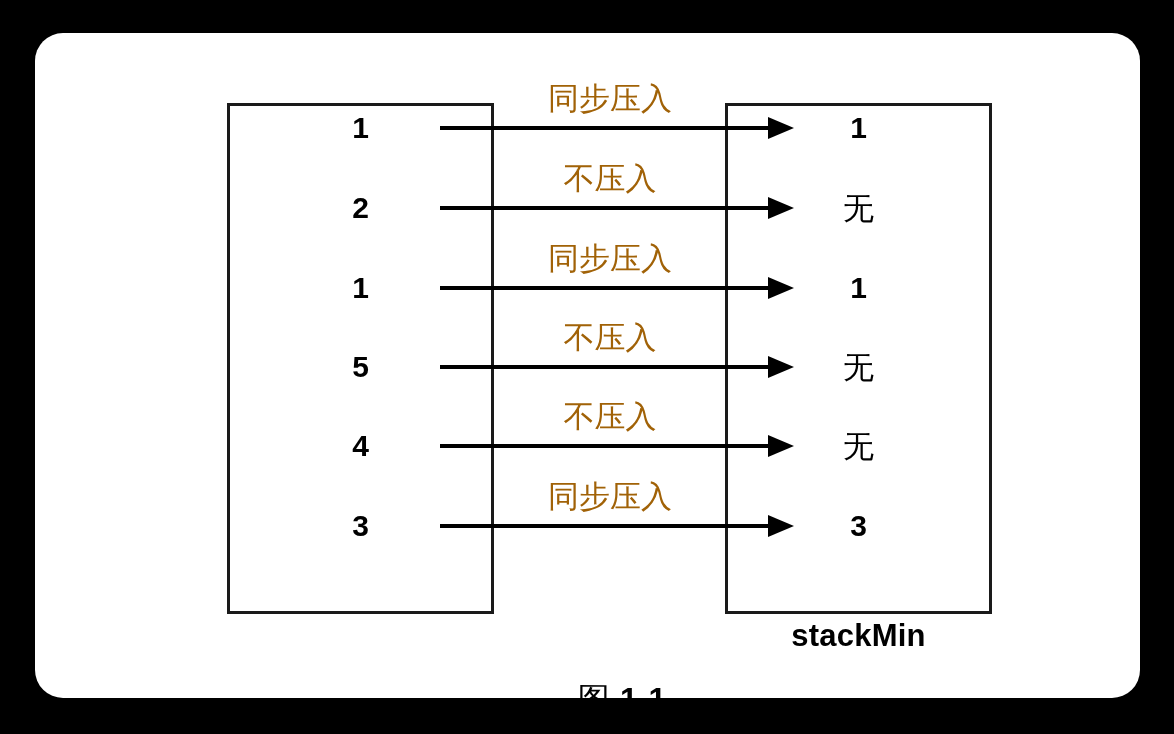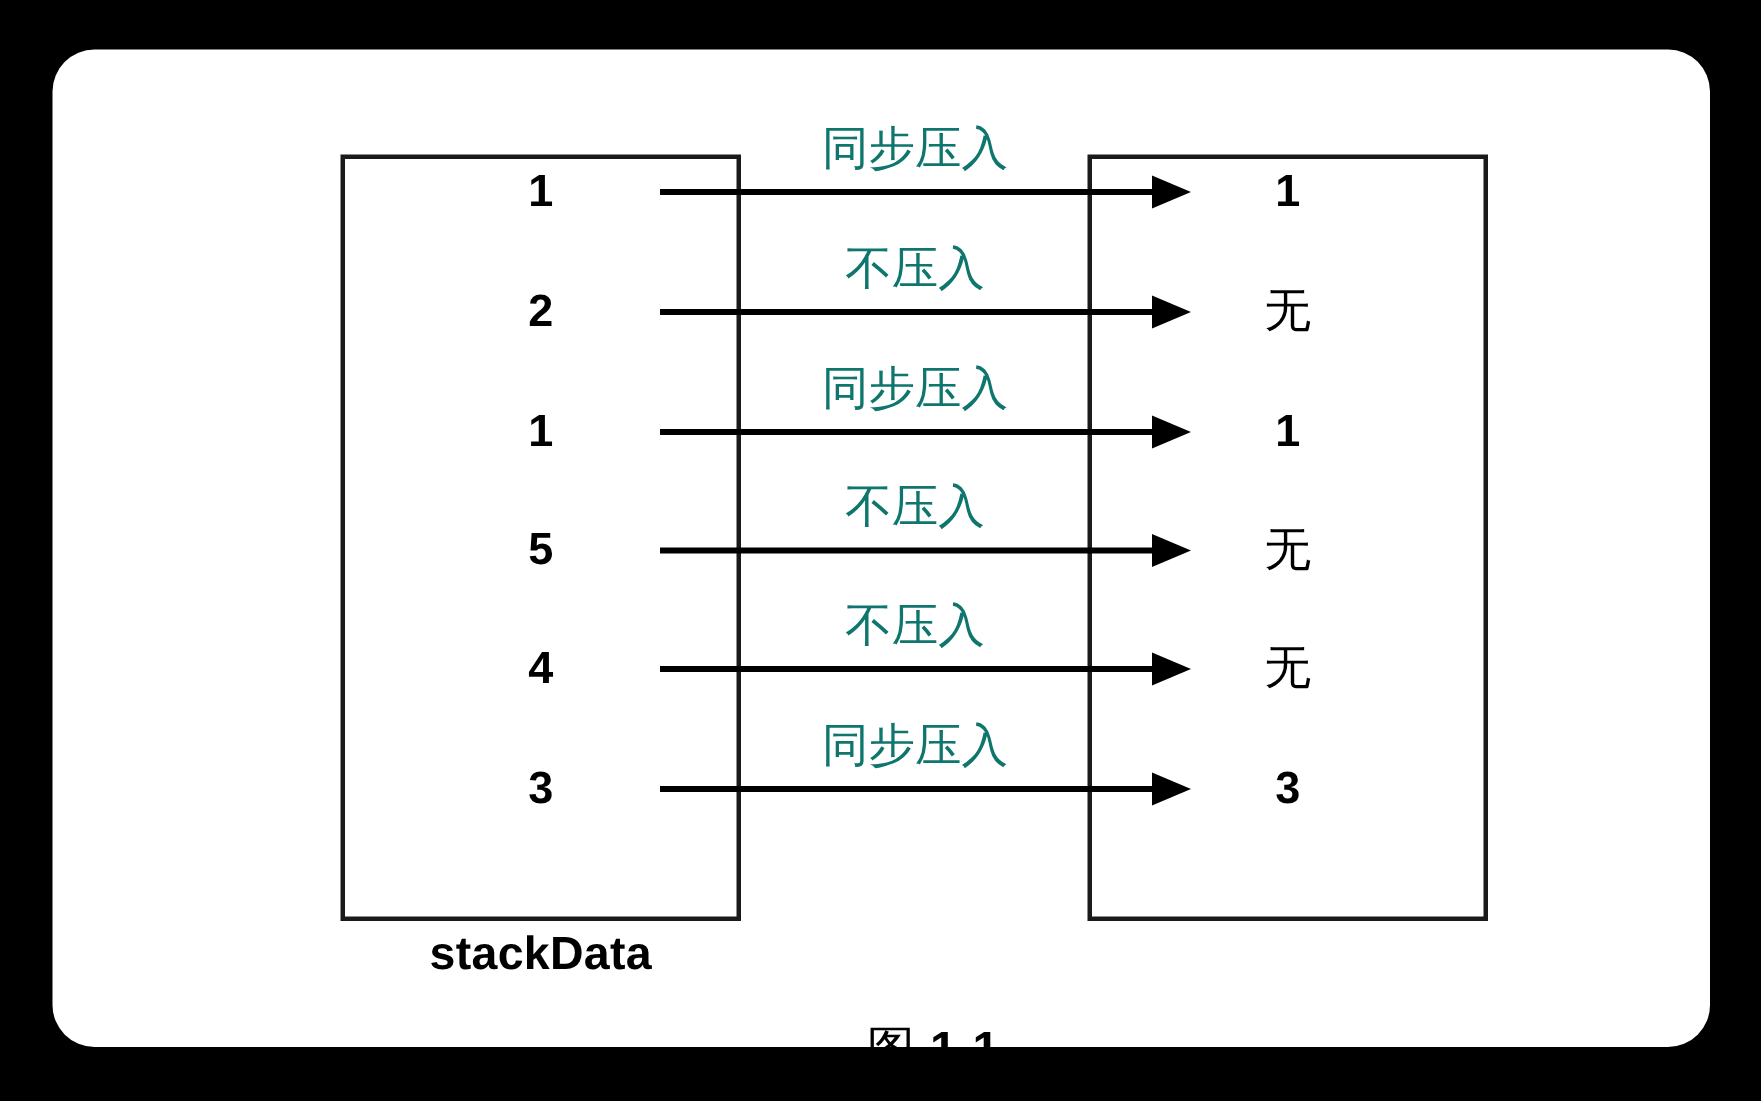--- a/index.html
+++ b/index.html
@@ -84,21 +84,21 @@
     border-left:26px solid #000;
     transform:translateY(-50%);
   }
   .arrow-label {
     position:absolute;
     left:405px;
     width:340px;
     text-align:center;
     font-family:"DejaVu Serif", serif;
     font-size:31px;
-    color:#0f766e;
+    color:#a16207;
     white-space:nowrap;
     transform:translateY(-100%);
   }
   
   #figure-caption {
     position:absolute;
     left:0; top:645px;
     width:1174px;
     text-align:center;
     font-size:32px;
@@ -147,21 +147,21 @@
         <div class="arrow-line" style="top: 413px;"></div>
         <div class="arrow-head" style="top: 413px;"></div>
         <div class="arrow-label" style="top: 405px;">不压入</div>
         <div class="cell left" style="top: 493px;">3</div>
         <div class="cell right" style="top: 493px;">3</div>
         <div class="arrow-line" style="top: 493px;"></div>
         <div class="arrow-head" style="top: 493px;"></div>
         <div class="arrow-label" style="top: 485px;">同步压入</div>
       </div>
 
-    <div id="stack-data-caption" class="stack-caption">stackData</div>
+    <div id="stack-min-caption" class="stack-caption">stackMin</div>
 
     <div id="figure-caption">
       <span>图</span>
       <span class="num">1-1</span>
     </div>
 
   </div>
 </div>
 
 </body></html>

